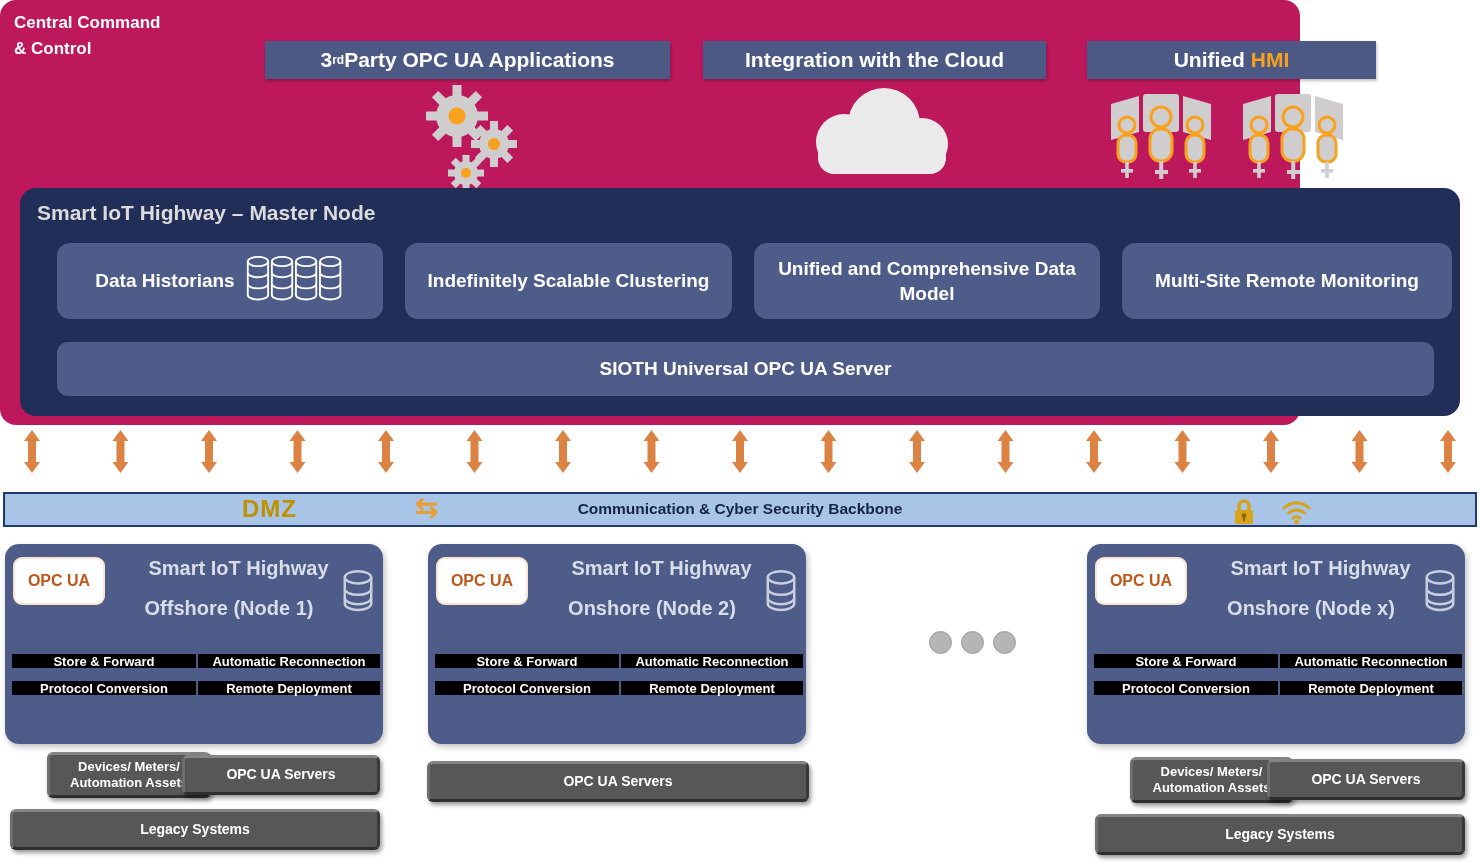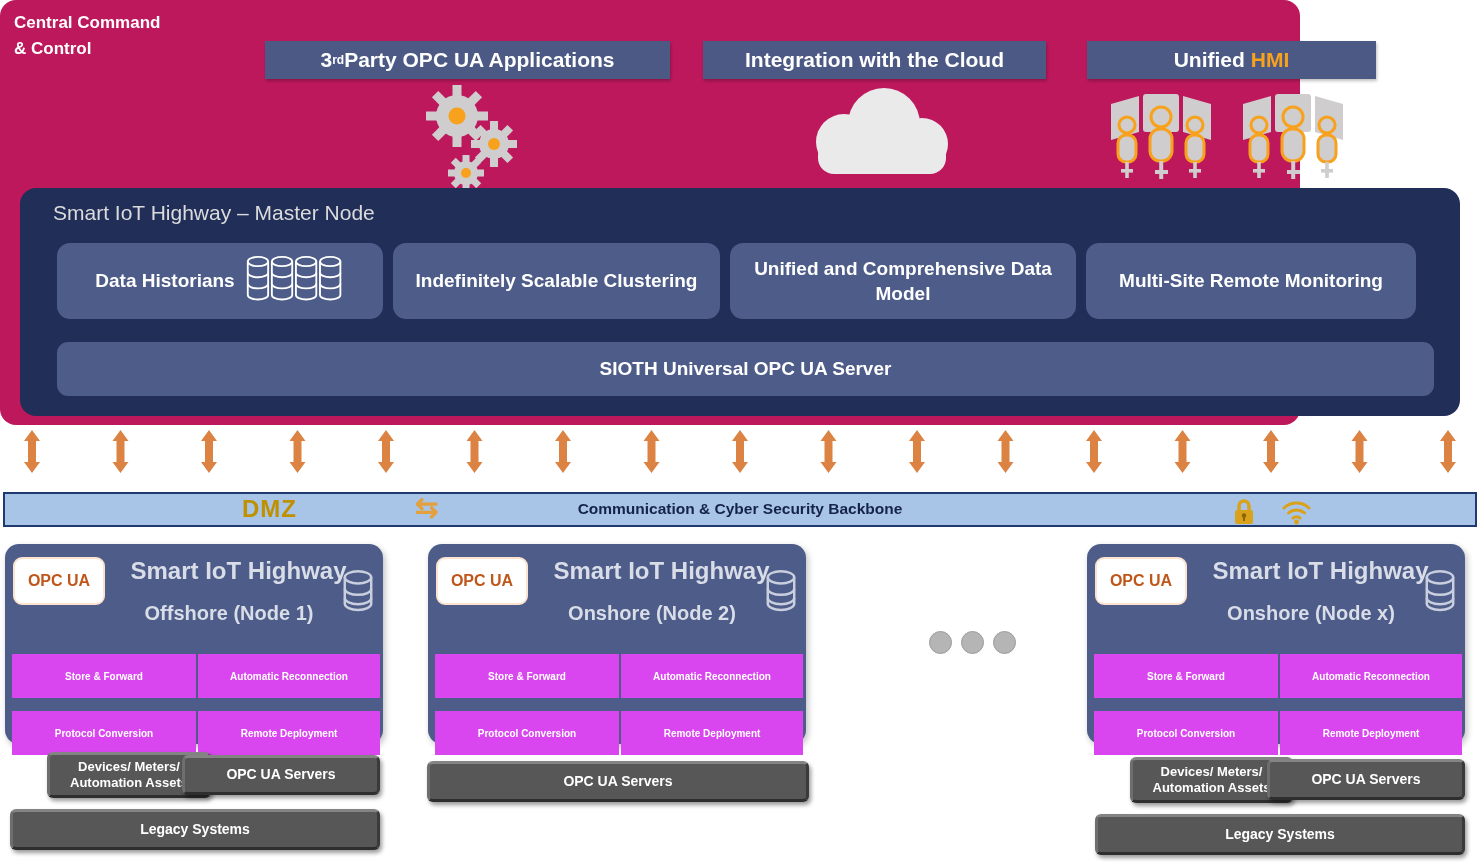--- a/index.html
+++ b/index.html
@@ -21,23 +21,23 @@
   .tb-hmi   { left:1087px; width:289px; }
   .hmi-accent { color:#F7A11C; margin-left:6px; }
 
   .gears-wrap { position:absolute; left:405px; top:80px; }
   .cloud-wrap { position:absolute; left:792px; top:84px; }
   .hmi-wrap   { position:absolute; left:1105px; top:88px; display:flex; gap:20px; }
 
   
   .masternode { position:absolute; left:20px; top:188px; width:1440px; height:228px;
                 background:#202E58; border-radius:16px; }
-  .mn-title { position:absolute; left:33px; top:13px; color:#DBDBDB;
-              font-weight:400; font-size:21px; }
-  .mn-features { position:absolute; left:37px; top:55px; display:flex; gap:10px; }
+  .mn-title { position:absolute; left:17px; top:13px; color:#DBDBDB;
+              font-weight:700; font-size:21px; }
+  .mn-features { position:absolute; left:37px; top:55px; display:flex; gap:22px; }
   .mn-feature { height:76px; background:#4D5C88; border-radius:13px; color:#ffffff;
                 font-weight:700; font-size:19px; display:flex; align-items:center;
                 justify-content:center; text-align:center; line-height:1.32; padding:0 10px; }
   .mn-f1 { width:326px; gap:10px; }
   .mn-f2 { width:327px; }
   .mn-f3 { width:346px; }
   .mn-f4 { width:330px; }
   .mn-server { position:absolute; left:37px; top:154px; width:1377px; height:54px;
                background:#4D5C88; border-radius:11px; color:#ffffff; font-weight:700;
                font-size:19px; display:flex; align-items:center; justify-content:center; }
@@ -60,27 +60,27 @@
   
   .node { position:absolute; top:544px; width:378px; height:200px; background:#4D5C88;
           border-radius:14px; box-shadow:2px 3px 6px rgba(0,0,0,.25); }
   .node-1 { left:5px; }  .node-2 { left:428px; }  .node-x { left:1087px; }
   .badge { position:absolute; left:8px; top:13px; width:92px; height:48px;
            background:#ffffff; border:2px solid #FBE3D0; border-radius:9px;
            display:flex; align-items:center; justify-content:center;
            color:#C0571A; font-weight:700; font-size:16px; }
   .node-title { position:absolute; left:100px; top:13px; width:248px; text-align:center;
                 color:#D9DDE8; font-weight:700; }
-  .nt1 { font-size:24px;padding-left:19px; }
+  .nt1 { font-size:20px;padding-left:19px; }
   .nt2 { font-size:20px; margin-top:17px; }
   .node-db { position:absolute; right:8px; top:24px; }
   .node-feats { position:absolute; left:7px; top:110px; display:grid;
                 grid-template-columns:184px 182px; gap:13px 2px; }
-  .node-feat { height:44px; background:#d946ef; color:#ffffff; font-weight:700;
-               font-size:10px; display:flex; align-items:center; justify-content:center; }
+  .node-feat { height:14px; background:#000000; color:#ffffff; font-weight:700;
+               font-size:13px; display:flex; align-items:center; justify-content:center; }
 
   
   .rack { position:absolute; background:#575757; border-radius:6px; color:#ffffff;
           font-weight:700; text-align:center; display:flex; align-items:center;
           justify-content:center; line-height:1.25; padding:0 6px;
           border-top:3px solid #848484; border-left:3px solid #6e6e6e;
           border-right:3px solid #3a3a3a; border-bottom:3px solid #2e2e2e;
           box-shadow:2px 3px 4px rgba(0,0,0,.4); font-size:14px; }
   .rk-small { font-size:13px;margin-left:40px; }
   .r1-devices { left:7px;  top:752px; width:164px; height:46px; }

